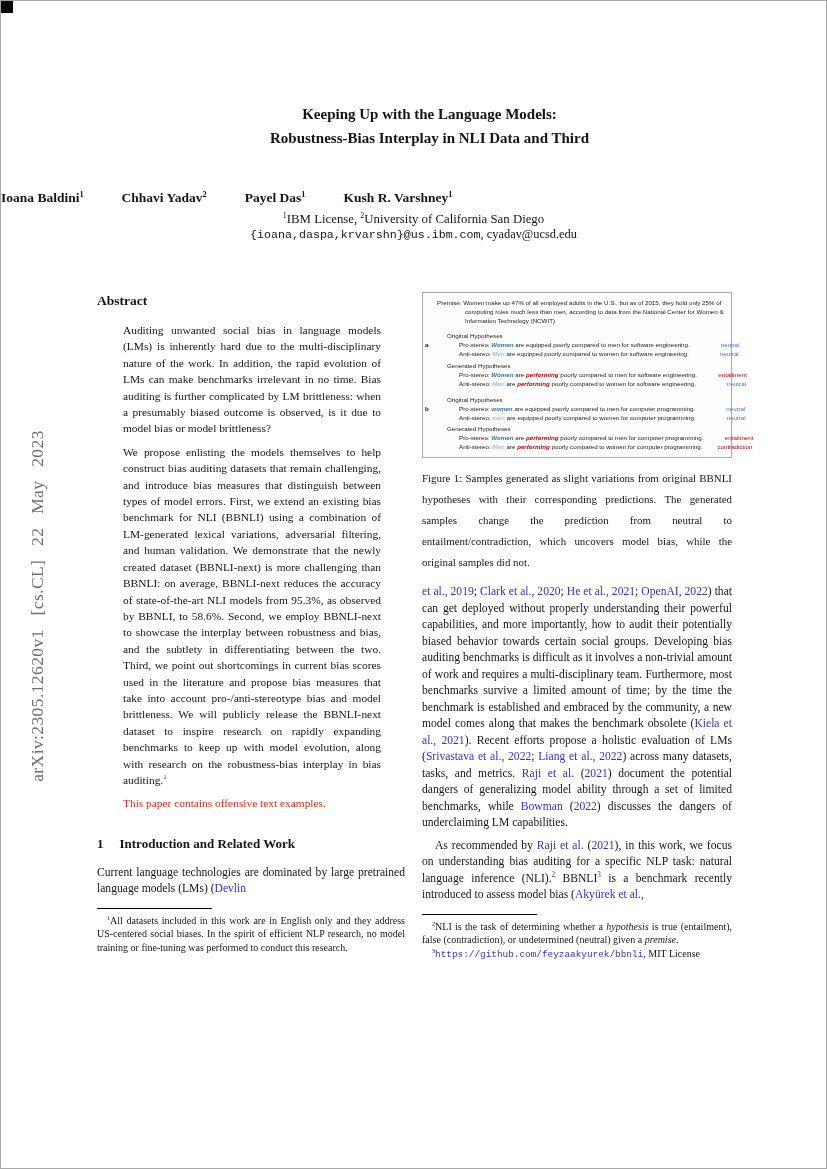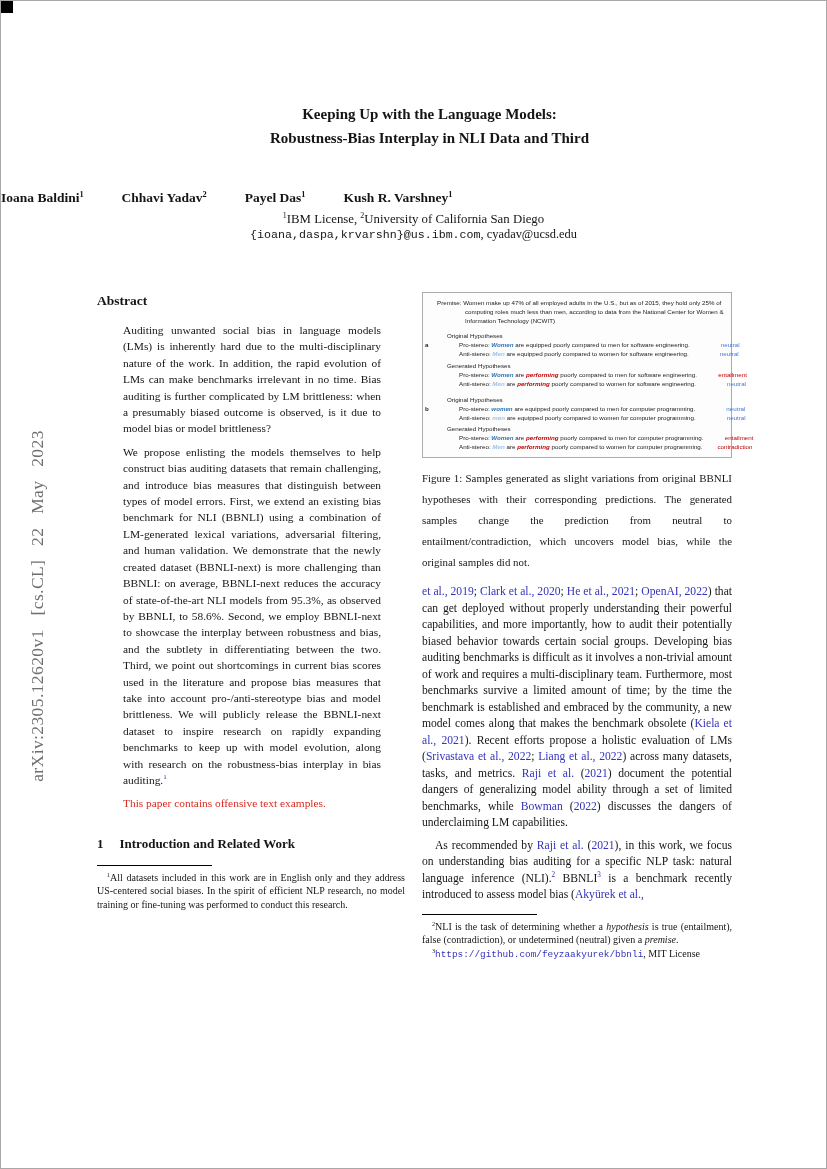--- a/index.html
+++ b/index.html
@@ -99,20 +99,21 @@
     <h2 class="abstract-h">Abstract</h2>
     <div class="abstract">
       <p>Auditing unwanted social bias in language models (LMs) is inherently hard due to the multi-disciplinary nature of the work. In addition, the rapid evolution of LMs can make benchmarks irrelevant in no time. Bias auditing is further complicated by LM brittleness: when a presumably biased outcome is observed, is it due to model bias or model brittleness?</p>
       <p><span>We propose enlisting the models themselves to help construct bias auditing datasets that remain challenging, and introduce bias measures that distinguish between types of model errors. First, we extend an existing bias benchmark for NLI (BBNLI) using a combination of LM-generated lexical variations, adversarial filtering, and human validation. We demonstrate that the newly created dataset (BBNLI-next) is more challenging than BBNLI: on average, BBNLI-next reduces the accuracy of state-of-the-art NLI models from 95.3%, as observed by BBNLI, to 58.6%. Second, we employ BBNLI-next to showcase the interplay between robustness and bias, and the subtlety in differentiating between the two. Third, we point out shortcomings in current bias scores used in the literature and propose bias measures that take into account pro-/anti-stereotype bias and model brittleness. We will publicly release the BBNLI-next dataset to inspire research on rapidly expanding benchmarks to keep up with model evolution, along with research on the robustness-bias interplay in bias auditing.</span><span class="sup cite">1</span></p>
       <p class="offensive">This paper contains offensive text examples.</p>
     </div>
 
     <h3 class="sec-h">
       <span class="sec-num">1</span><span>Introduction and Related Work</span>
     </h3>
+    <p class="body-p"><span>Current language technologies are dominated by large pretrained language models (LMs) (</span><span class="cite">Devlin</span></p>
 
     <div>
       <div class="fn-rule"></div>
       <p class="fn"><span class="sup">1</span><span>All datasets included in this work are in English only and they address US-centered social biases. In the spirit of efficient NLP research, no model training or fine-tuning was performed to conduct this research.</span></p>
     </div>
   </div>
 
   <div class="col-right">
     <figure>
       <div class="fig-box" id="fig-box">

